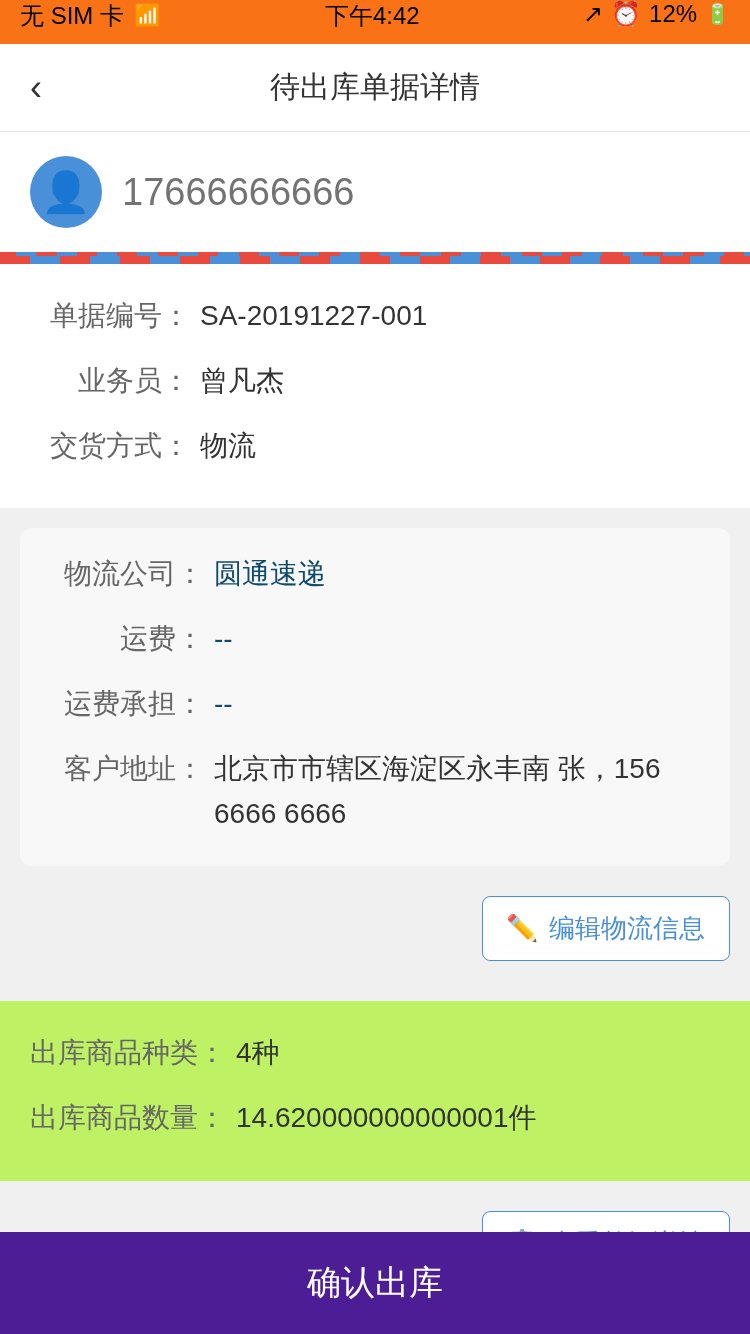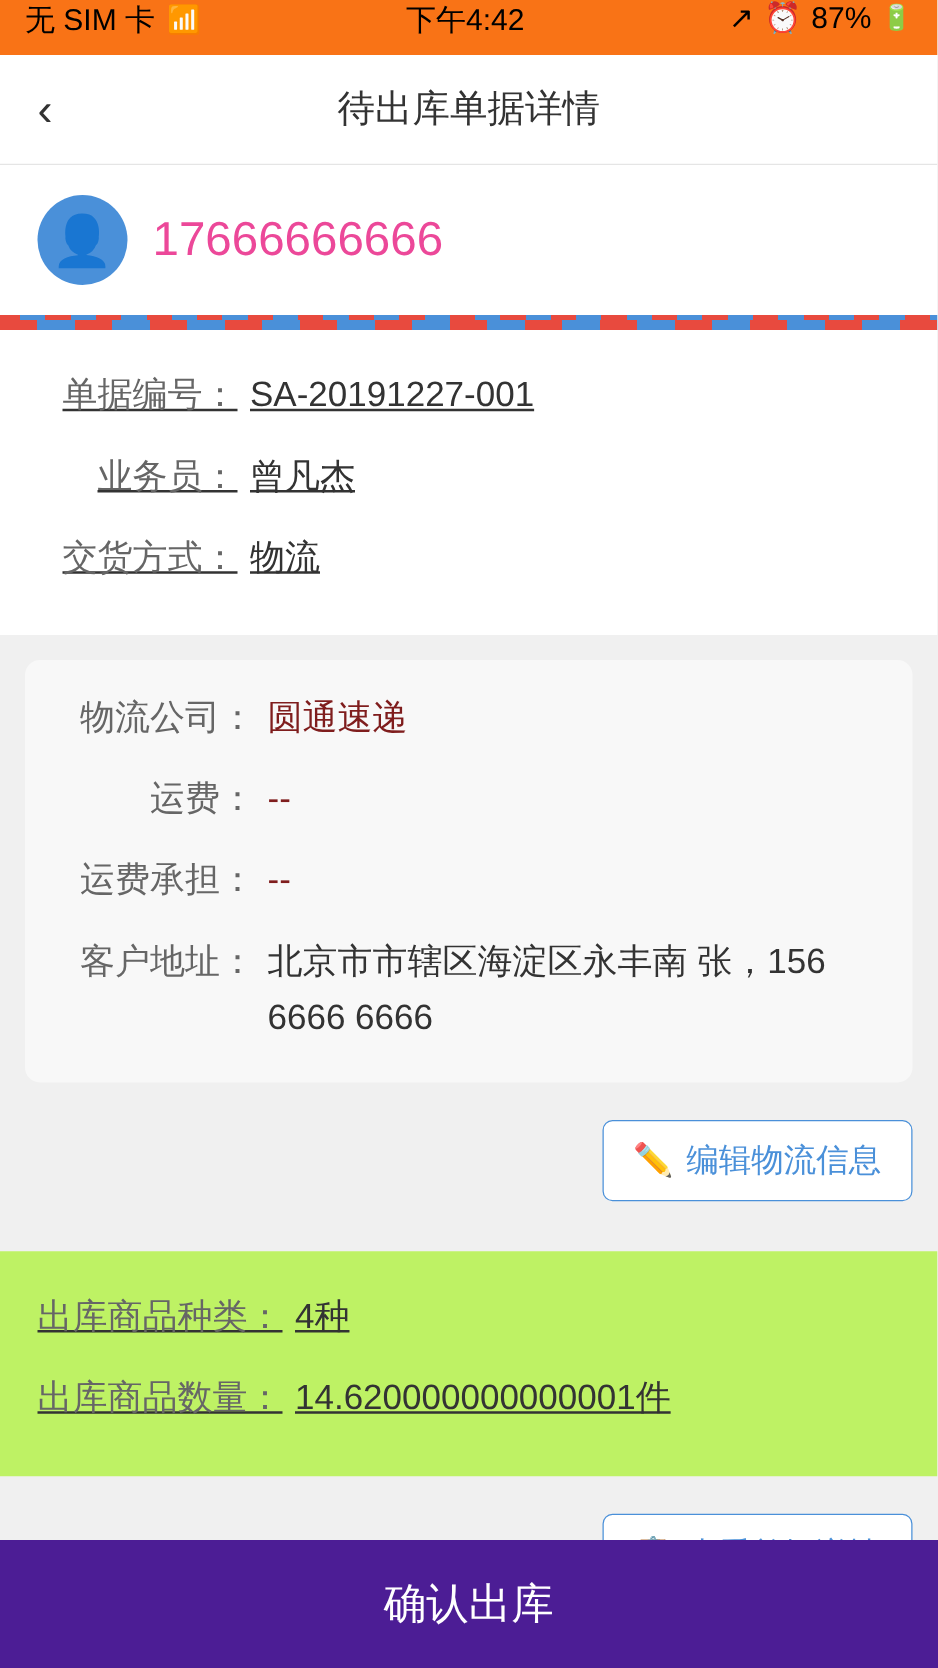--- a/index.html
+++ b/index.html
@@ -88,21 +88,21 @@
       justify-content: center;
       flex-shrink: 0;
     }
     .avatar-icon {
       color: white;
       font-size: 40px;
     }
     .customer-phone {
       font-size: 38px;
       font-weight: 500;
-      color: #ec4899;
+      color: #737373;
     }
 
     
     .divider-dashed {
       height: 8px;
       background: repeating-linear-gradient(
         90deg,
         #e84a3e 0px, #e84a3e 30px,
         #4a90d9 30px, #4a90d9 60px
       );
@@ -113,21 +113,20 @@
       background: #fff;
       padding: 30px 30px 20px 30px;
       margin-bottom: 20px;
     }
     .info-row {
       display: flex;
       align-items: flex-start;
       margin-bottom: 20px;
       font-size: 28px;
       line-height: 1.6;
-      text-decoration: underline;
     }
     .info-label {
       color: #666;
       min-width: 160px;
       text-align: right;
       flex-shrink: 0;
     }
     .info-value {
       color: #333;
       flex: 1;
@@ -148,21 +147,21 @@
       font-size: 28px;
       line-height: 1.6;
     }
     .logistics-label {
       color: #666;
       min-width: 160px;
       text-align: right;
       flex-shrink: 0;
     }
     .logistics-value {
-      color: #7f1d1d;
+      color: #0c4a6e;
       flex: 1;
       padding-left: 10px;
     }
     .logistics-value-with-icon {
       display: flex;
       align-items: center;
       gap: 14px;
       color: #333;
       flex: 1;
       padding-left: 10px;
@@ -256,21 +255,21 @@
 
   <div class="status-bar">
     <div class="status-left">
       <span>无 SIM 卡</span>
       <span class="wifi-icon">📶</span>
     </div>
     <div>下午4:42</div>
     <div class="status-right">
       <span>↗</span>
       <span>⏰</span>
-      <span>87%</span>
+      <span>12%</span>
       <span style="font-size:20px;">🔋</span>
     </div>
   </div>
 
   <div class="nav-bar">
     <span class="back-btn">‹</span>
     <span class="nav-title">待出库单据详情</span>
   </div>
 
   <div class="customer-header">

